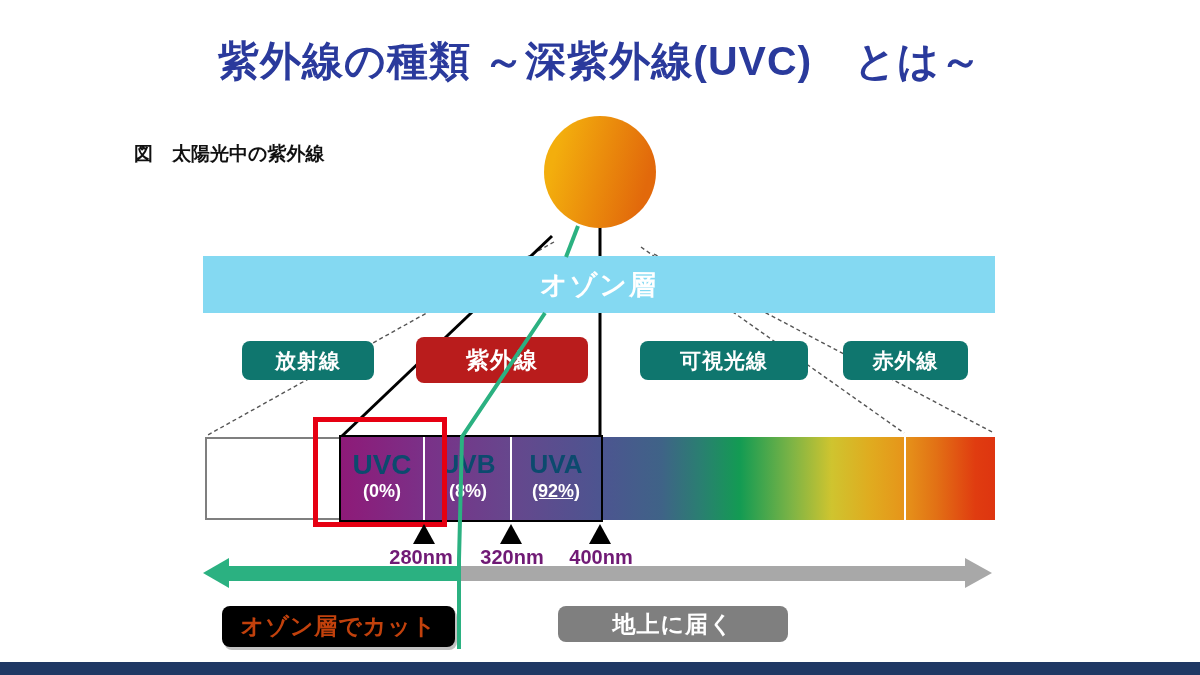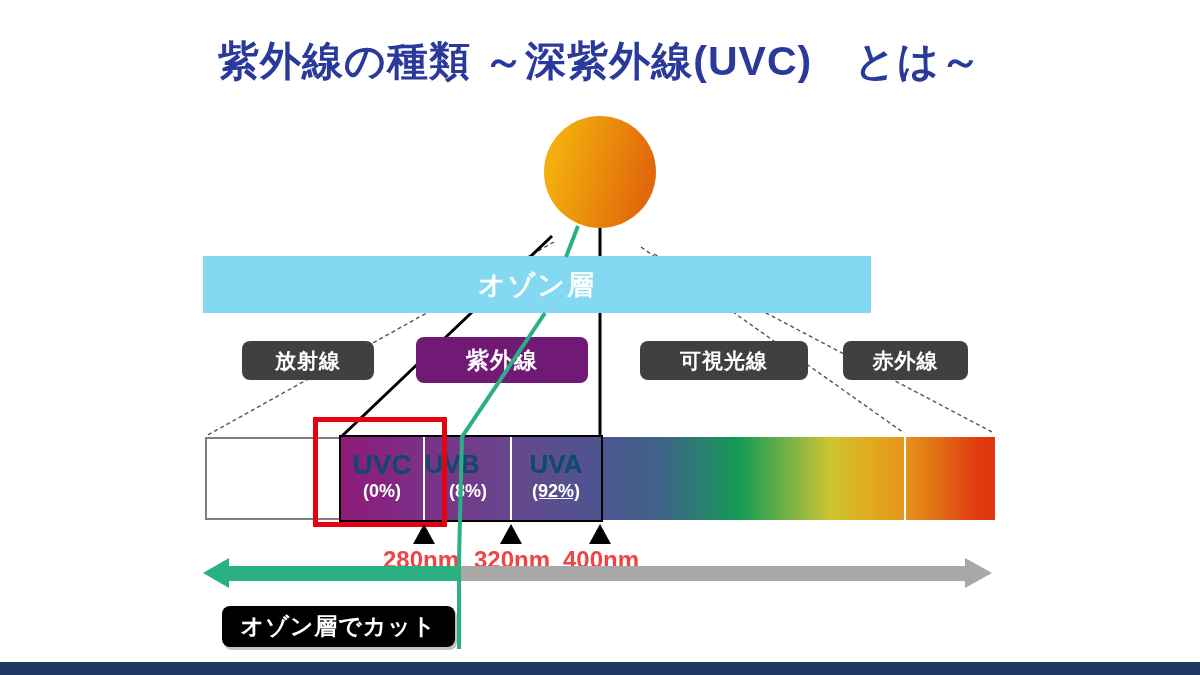--- a/index.html
+++ b/index.html
@@ -13,30 +13,30 @@
     font-size:41px;font-weight:bold;color:#2A3A9C;letter-spacing:1px;
   }
   #caption{
     left:134px;top:141px;font-size:19px;font-weight:bold;color:#111;
   }
   #sun{
     left:544px;top:116px;width:112px;height:112px;border-radius:50%;
     background:linear-gradient(105deg,#F3AE0D 15%,#E2690B 85%);
   }
   #ozone{
-    left:203px;top:256px;width:668px;height:57px;background:#84D9F2;
+    left:203px;top:256px;width:792px;height:57px;background:#84D9F2;
     display:flex;align-items:center;justify-content:center;
     color:#fff;font-size:27px;font-weight:bold;letter-spacing:2px;
   }
   .ray-label{
     display:flex;align-items:center;justify-content:center;
     color:#fff;font-weight:bold;border-radius:8px;font-size:21px;letter-spacing:1px;
   }
-  .ray-gray{background:#404040;}
-  .ray-black{background:#701a75;}
+  .ray-gray{background:#0f766e;}
+  .ray-black{background:#b91c1c;}
   #lbl-radiation{left:242px;top:341px;width:132px;height:39px;}
   #lbl-uv{left:416px;top:337px;width:172px;height:46px;font-size:23px;}
   #lbl-visible{left:640px;top:341px;width:168px;height:39px;}
   #lbl-infrared{left:843px;top:341px;width:125px;height:39px;}
   #whitebox{
     left:205px;top:437px;width:136px;height:83px;background:#fff;
     border:2px solid #7F7F7F;box-sizing:border-box;
   }
   #spectrum{
     left:341px;top:437px;width:654px;height:83px;
@@ -49,57 +49,57 @@
   #div-uvcb{left:423px;}
   #div-uvba{left:510px;}
   #div-right{left:904px;}
   #uv-outline{
     left:339px;top:435px;width:264px;height:87px;
     border:2px solid #000;box-sizing:border-box;background:transparent;
   }
   .uv-name{top:449px;width:100px;text-align:center;color:#0c4a6e;font-weight:bold;font-size:26px;}
   .uv-share{top:481px;width:100px;text-align:center;color:#fff;font-weight:bold;font-size:18px;}
   #uvc-name{left:332px;font-size:28px;}
-  #uvb-name{left:402px;}
+  #uvb-name{left:418px;}
   #uva-name{left:506px;text-align:center;}
   #uvc-share{left:332px;}
   #uvb-share{left:418px;}
   #uva-share{left:506px;text-decoration:underline;}
   #red-rect{
     left:313px;top:417px;width:134px;height:110px;box-sizing:border-box;
     border:5px solid #E60012;background:transparent;
   }
   .marker-tri{
     width:0;height:0;top:524px;
     border-left:11px solid transparent;border-right:11px solid transparent;
     border-bottom:20px solid #000;
   }
   #tri-280{left:413px;}
   #tri-320{left:500px;}
   #tri-400{left:589px;}
-  .wl-label{top:546px;width:90px;text-align:center;font-size:24px;font-weight:bold;color:#ef4444;}
+  .wl-label{top:546px;width:90px;text-align:center;font-size:20px;font-weight:bold;color:#701a75;}
   #wl-280{left:376px;}
   #wl-320{left:467px;}
   #wl-400{left:556px;}
   #green-shaft{left:228px;top:566px;width:229px;height:15px;background:#2BB181;}
   #green-head{
     left:203px;top:558px;width:0;height:0;
     border-top:15px solid transparent;border-bottom:15px solid transparent;
     border-right:26px solid #2BB181;
   }
   #gray-shaft{left:457px;top:566px;width:508px;height:15px;background:#A8A8A8;}
   #gray-head{
     left:965px;top:558px;width:0;height:0;
     border-top:15px solid transparent;border-bottom:15px solid transparent;
     border-left:27px solid #A8A8A8;
   }
   #cut-box{
     left:222px;top:606px;width:233px;height:41px;background:#000;border-radius:8px;
     display:flex;align-items:center;justify-content:center;
-    color:#ffffff;font-size:23px;font-weight:bold;letter-spacing:1px;
+    color:#c2410c;font-size:23px;font-weight:bold;letter-spacing:1px;
     box-shadow:2px 3px 0 rgba(120,120,120,0.45);
   }
   #reach-box{
     left:558px;top:606px;width:230px;height:36px;background:#7F7F7F;border-radius:8px;
     display:flex;align-items:center;justify-content:center;
     color:#fff;font-size:23px;font-weight:bold;letter-spacing:1px;
   }
   #footer-bar{left:0;top:662px;width:1200px;height:13px;background:#1F3864;}
   svg.layer{left:0;top:0;pointer-events:none;}
 </style>
@@ -159,23 +159,27 @@
   <div class="abs wl-label" id="wl-400">400nm</div>
 
   <div class="abs" id="green-shaft"></div>
   <div class="abs" id="green-head"></div>
   <div class="abs" id="gray-shaft"></div>
   <div class="abs" id="gray-head"></div>
 
   <div class="abs" id="cut-box">
     <span>オゾン層でカット</span>
   </div>
+  <div class="abs" id="reach-box">
+    <span>地上に届く</span>
+  </div>
 
   <svg class="abs layer" width="1200" height="675" viewBox="0 0 1200 675">
     <line x1="578" y1="226" x2="566" y2="257" stroke="#2BB181" stroke-width="4"></line>
     <polyline points="545,313 462,437 459,560 459,649" fill="none" stroke="#2BB181" stroke-width="4"></polyline>
   </svg>
 
   <div class="abs" id="title">紫外線の種類 ～深紫外線(UVC)　とは～</div>
+  <div class="abs" id="caption">図　太陽光中の紫外線</div>
 
   <div class="abs" id="footer-bar"></div>
 
 </div>
 
 </body></html>

